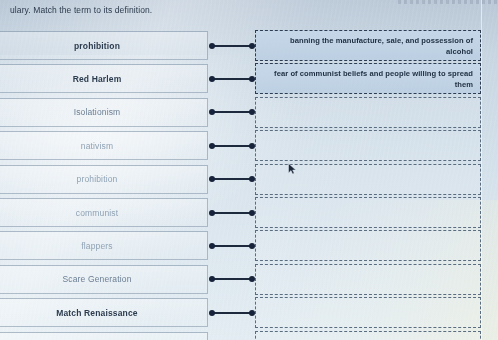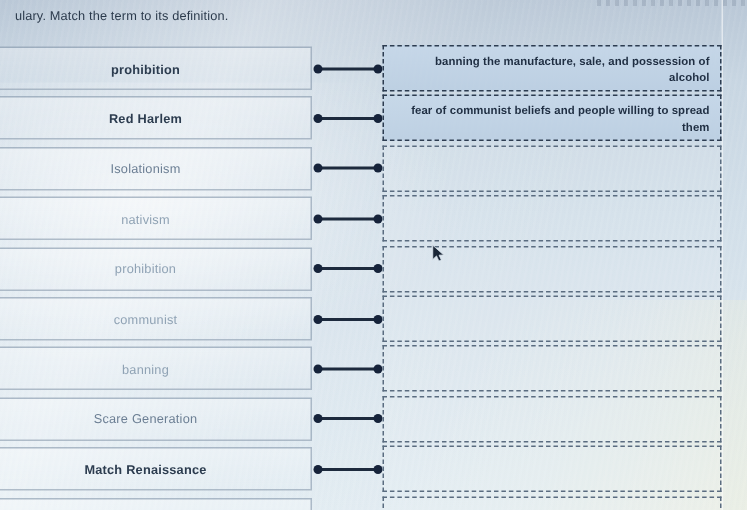--- a/index.html
+++ b/index.html
@@ -183,21 +183,21 @@
         <div class="bar"></div>
         <div class="dot l"></div>
         <div class="dot r"></div>
       </div>
       <div class="def">
         <span></span>
       </div>
     </div>
     <div class="row" style="top: 231.4px;">
       <div class="term faded">
-        <span>banning</span>
+        <span>flappers</span>
       </div>
       <div class="link">
         <div class="bar"></div>
         <div class="dot l"></div>
         <div class="dot r"></div>
       </div>
       <div class="def">
         <span></span>
       </div>
     </div>

